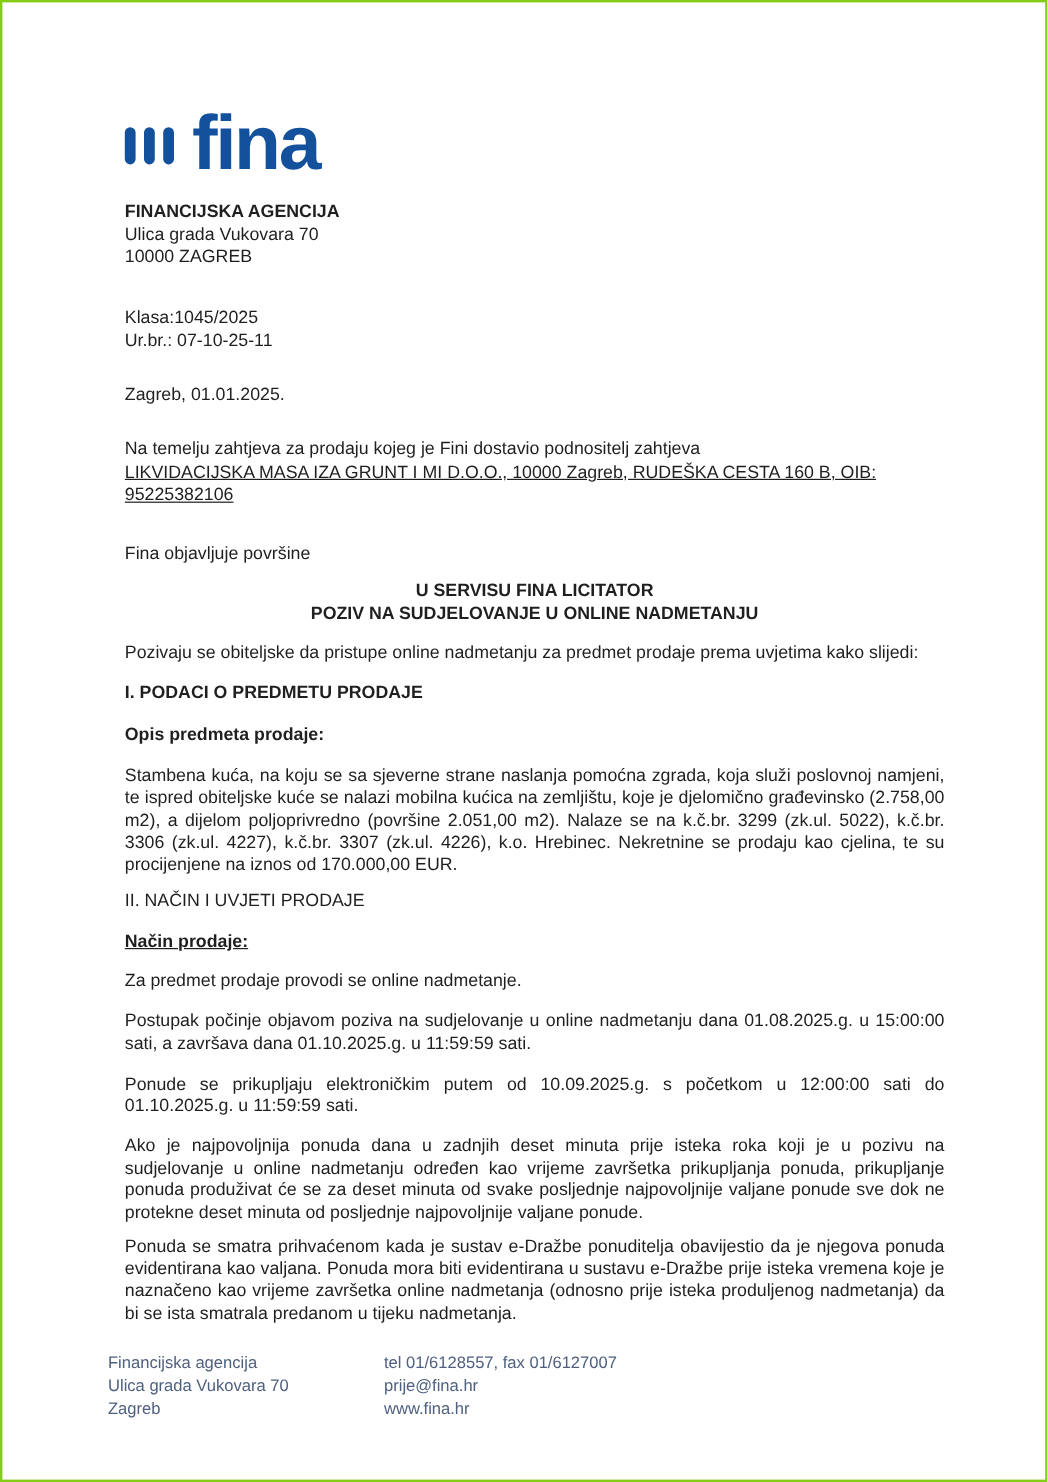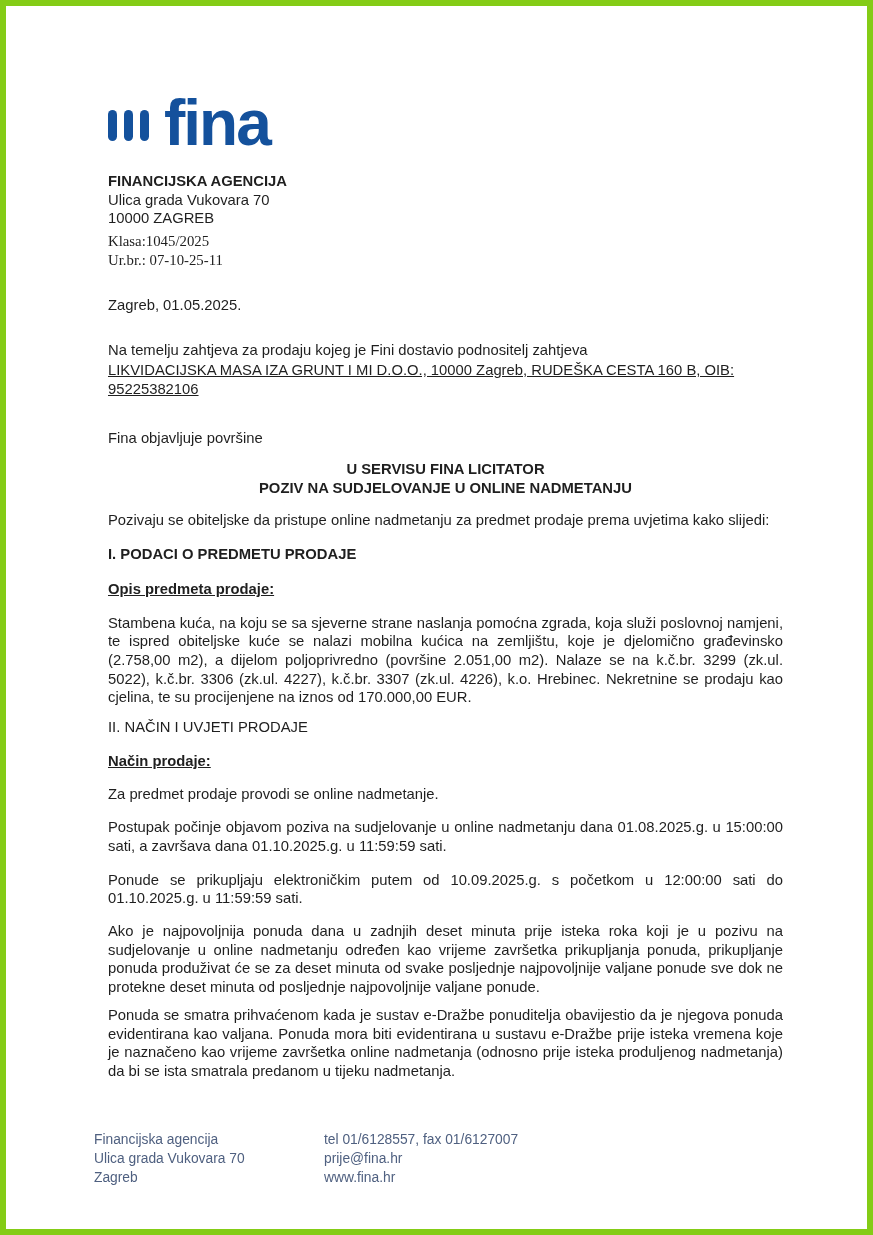--- a/index.html
+++ b/index.html
@@ -6,49 +6,49 @@
     --brand:#14519c;
     --footer:#4f6080;
     --ink:#1f1f1f;
   }
   *{box-sizing:border-box;}
   html,body{margin:0;padding:0;background:#ffffff;}
   .page{
     position:relative;
     width:873px;height:1235px;
     background:#ffffff;
-    border:6px solid #84cc16;
+    border:2px solid #84cc16;
     font-family:"Liberation Sans", sans-serif;
     color:var(--ink);
     font-size:14.8px;
     line-height:18.7px;
     overflow:hidden;
   }
   .content{padding:88px 84px 0 102px;}
   
   .logo{display:flex;align-items:flex-end;height:54px;}
   .logo-bars{display:flex;gap:7px;margin-right:15px;margin-bottom:7px;}
   .logo-bars i{display:block;width:9px;height:31px;background:var(--brand);border-radius:5px;}
   .logo-text{
     font-size:64px;font-weight:bold;color:var(--brand);
     line-height:50px;letter-spacing:-2px;
   }
   
   .b{font-weight:bold;}
   .block{margin:0;}
   .letterhead{margin-top:24px;}
-  .refblock{margin-top:4px;font-family:Liberation Serif, serif;}
+  .refblock{margin-top:32px;}
   .dateline{margin-top:26px;}
   .p-intro1{margin-top:27px;}
   .p-intro2{margin-top:1px;text-decoration:underline;}
   .p-intro3{margin-top:31px;}
   .title{margin-top:12px;text-align:center;font-weight:bold;}
   .lead{margin-top:14px;}
   .h-sec1{margin-top:15px;font-weight:bold;}
-  .sub1{margin-top:16px;font-weight:bold;text-decoration:underline;}
+  .sub1{margin-top:16px;font-weight:bold;}
   .p-desc{margin-top:15px;text-align:justify;}
   .h-sec2{margin-top:11px;font-weight:normal;}
   .sub2{margin-top:15px;font-weight:bold;text-decoration:underline;}
   .p-nacin{margin-top:15px;}
   .p-postupak{margin-top:14px;text-align:justify;}
   .p-ponude{margin-top:15px;text-align:justify;}
   .p-ako{margin-top:14px;text-align:justify;}
   .p-prihvacena{margin-top:9px;text-align:justify;}
   
   .footer{
@@ -78,21 +78,21 @@
       <div class="b">FINANCIJSKA AGENCIJA</div>
       <div>Ulica grada Vukovara 70</div>
       <div>10000 ZAGREB</div>
     </div>
 
     <div class="refblock">
       <div>Klasa:1045/2025</div>
       <div>Ur.br.: 07-10-25-11</div>
     </div>
 
-    <div class="dateline">Zagreb, 01.05.2025.</div>
+    <div class="dateline">Zagreb, 01.01.2025.</div>
 
     <p class="block p-intro1">Na temelju zahtjeva za prodaju kojeg je Fini dostavio podnositelj zahtjeva</p>
     <p class="block p-intro2">LIKVIDACIJSKA MASA IZA GRUNT I MI D.O.O., 10000 Zagreb, RUDEŠKA CESTA 160 B, OIB: 95225382106</p>
     <p class="block p-intro3">Fina objavljuje površine</p>
 
     <div class="title">
       <div>U SERVISU FINA LICITATOR</div>
       <div>POZIV NA SUDJELOVANJE U ONLINE NADMETANJU</div>
     </div>
 

